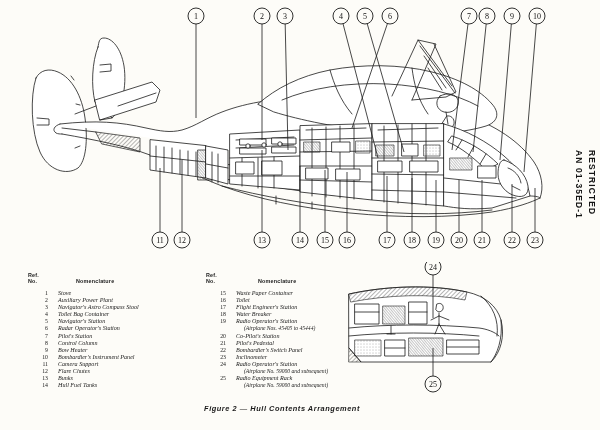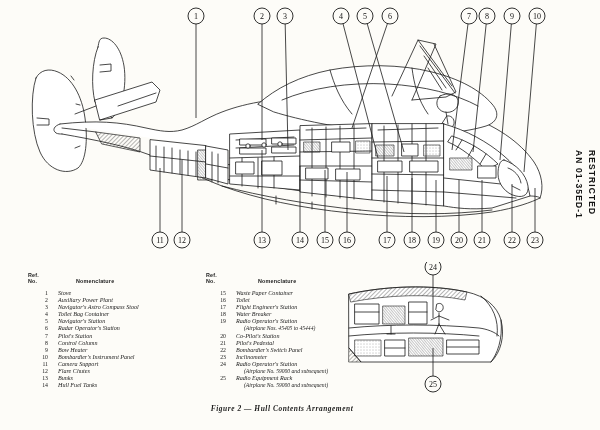--- a/index.html
+++ b/index.html
@@ -61,21 +61,21 @@
     position:absolute;left:0;top:0;width:20px;
     text-align:right;font-style:normal;font-size:5.8px;
   }
   ul.items li .txt{display:block;margin-left:30px;}
   ul.items li .sub{
     display:block;margin-left:38px;font-size:5.6px;
   }
   .caption{
     position:absolute;left:0;top:404px;width:564px;
     text-align:center;
-    font-family:Liberation Serif, serif;
+    font-family:Liberation Sans, sans-serif;
     font-size:7.4px;font-weight:bold;font-style:italic;
     letter-spacing:.55px;
   }
 </style>
 </head>
 <body>
 
 <div id="page">
 
   <svg class="drawing" viewBox="0 0 600 265">

